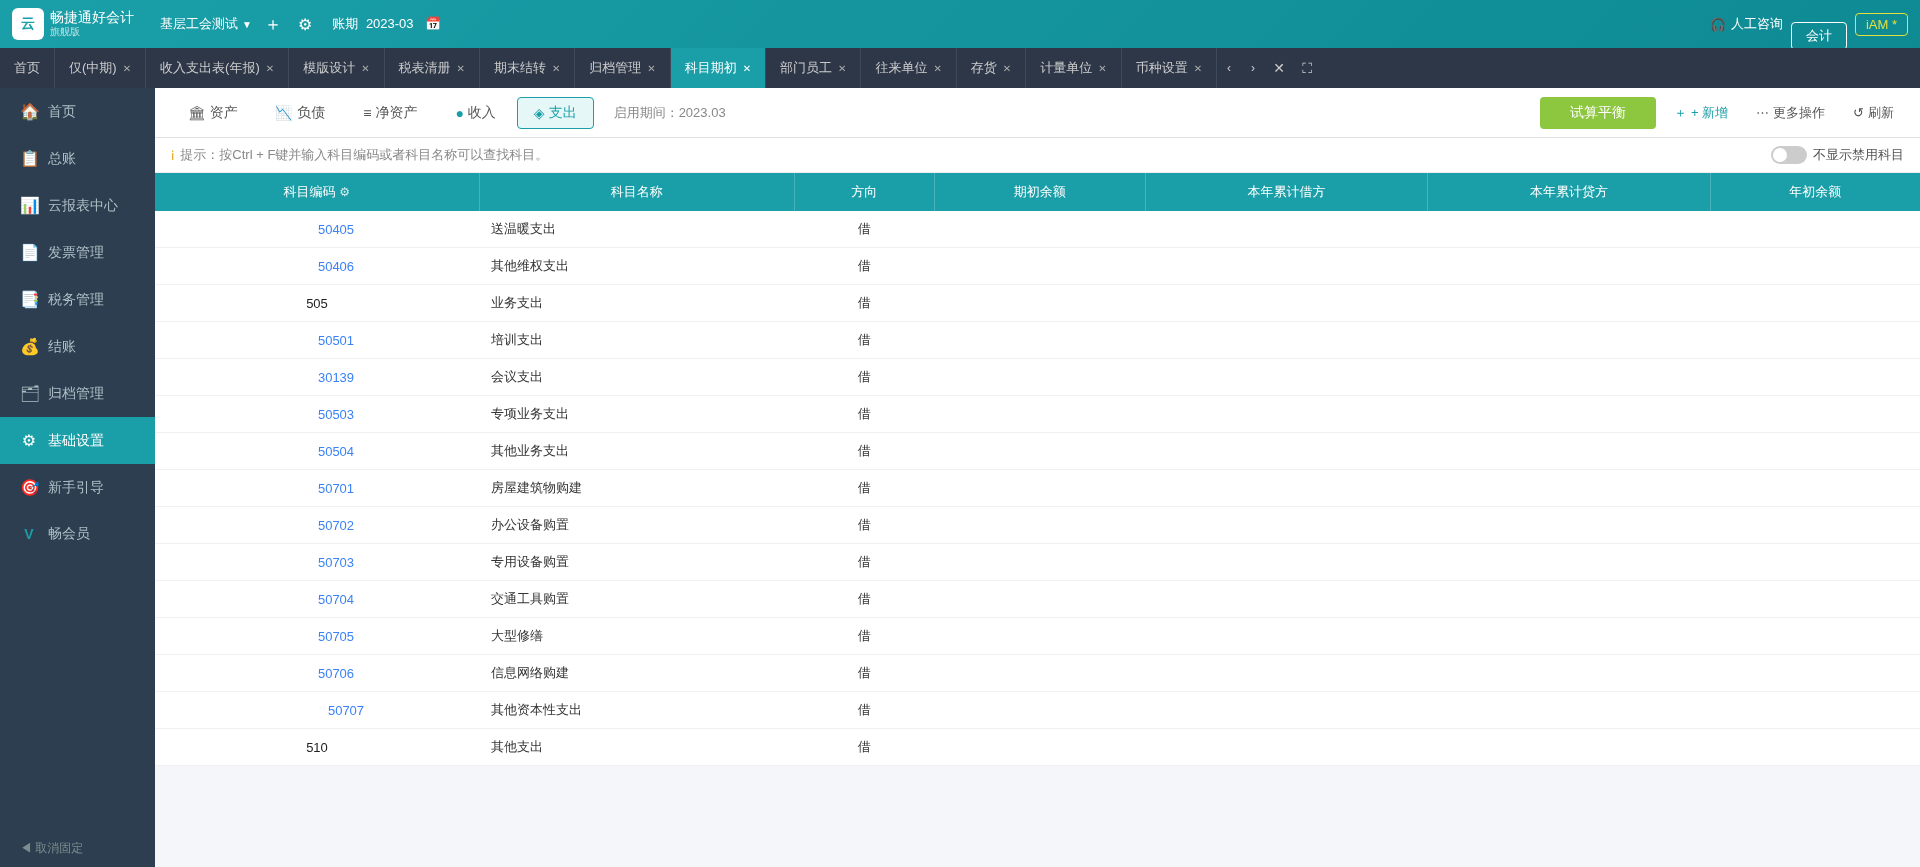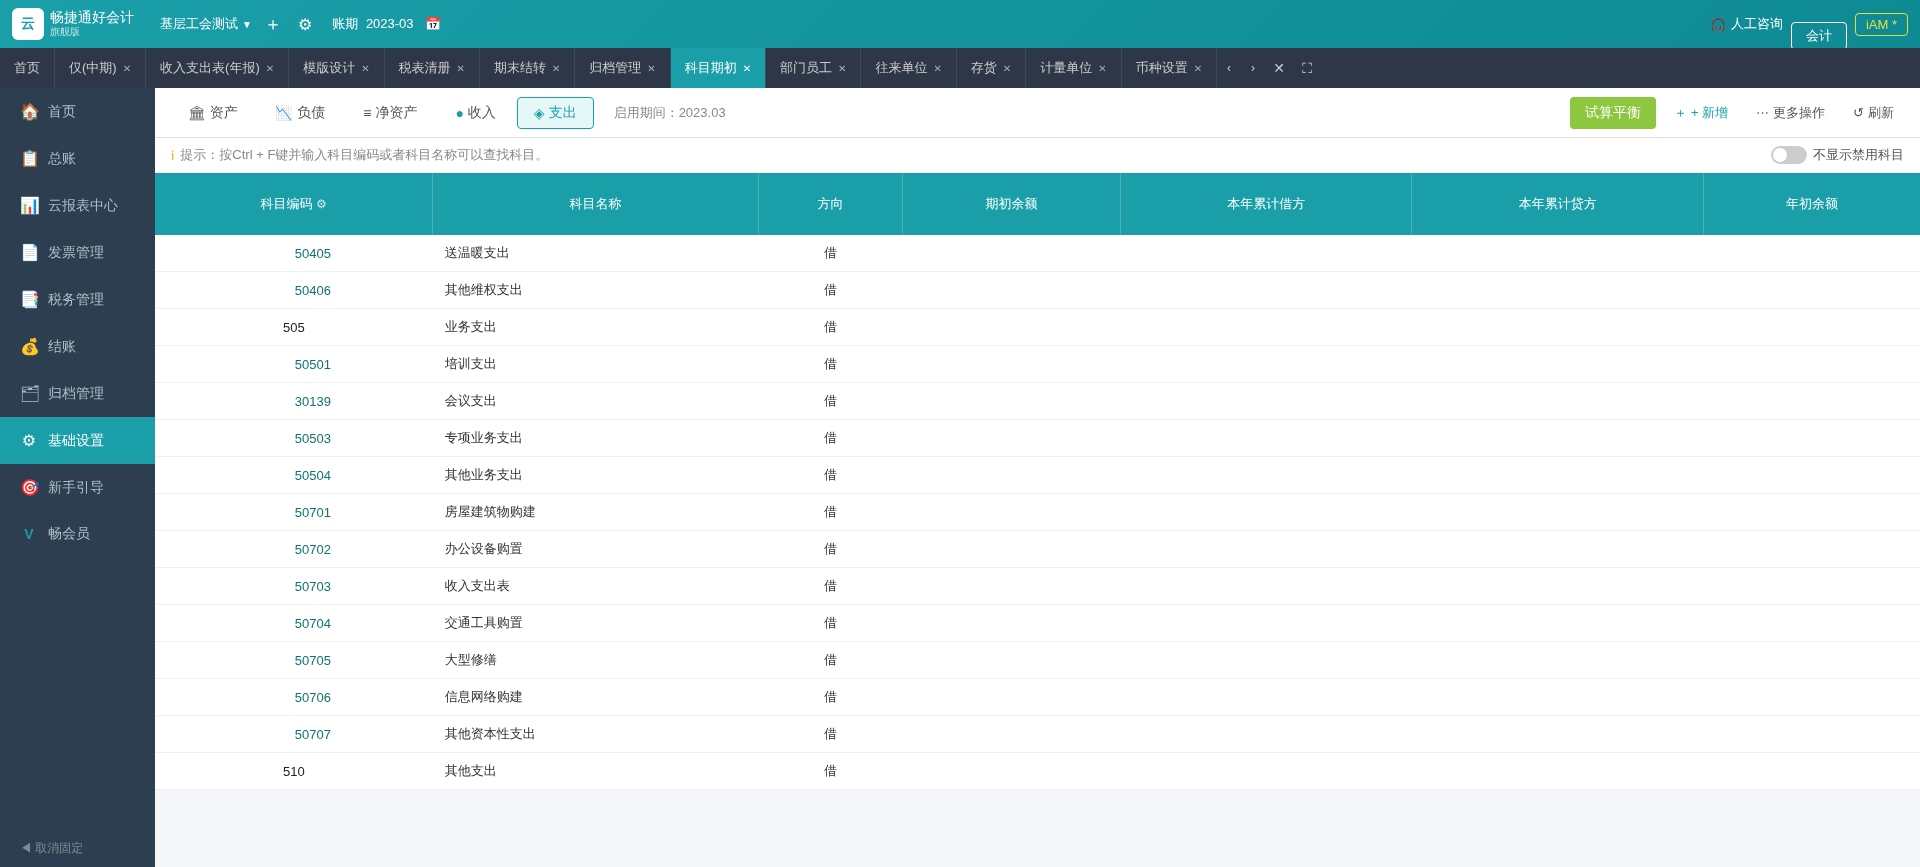--- a/index.html
+++ b/index.html
@@ -172,21 +172,21 @@
       margin-left: auto;
       display: flex;
       align-items: center;
       gap: 8px;
     }
     .btn-balance {
       background: #8dc63f;
       color: #fff;
       border: none;
       border-radius: 4px;
-      padding: 7px 15px;
+      padding: 7px 30px;
       font-size: 14px;
       cursor: pointer;
       font-family: 'Microsoft YaHei', sans-serif;
     }
     .btn-add {
       display: flex; align-items: center; gap: 4px;
       color: #1a9fa8;
       font-size: 13px;
       cursor: pointer;
       padding: 6px 10px;
@@ -249,38 +249,38 @@
     table {
       width: 100%;
       border-collapse: collapse;
       background: #fff;
     }
     thead tr {
       background: #1a9fa8;
       color: #fff;
     }
     thead th {
-      padding: 22px 12px;
+      padding: 10px 12px;
       text-align: center;
       font-size: 13px;
       font-weight: normal;
       border-right: 1px solid rgba(255,255,255,0.2);
     }
     thead th:last-child { border-right: none; margin-left: 48px; }
     tbody tr {
       border-bottom: 1px solid #f0f0f0;
     }
     tbody td {
       padding: 9px 12px;
       font-size: 13px;
       color: #333;
       text-align: center;
     }
     tbody td:nth-child(2) { text-align: left; }
-    .row-indent td:first-child { padding-left: 40px; color: #0f766e; }
+    .row-indent td:first-child { padding-left: 40px; color: #3b82f6; }
     .row-parent td:first-child { color: #222; font-weight: normal; }
 
     
     .table-container::-webkit-scrollbar { width: 8px; }
     .table-container::-webkit-scrollbar-track { background: #f0f0f0; }
     .table-container::-webkit-scrollbar-thumb { background: #bbb; border-radius: 4px; }
 
     .gear-icon { font-size: 12px; color: rgba(255,255,255,0.8); cursor: pointer; }
   </style>
 </head>
@@ -571,21 +571,21 @@
               <td style="padding-left: 50px;">50702</td>
               <td>办公设备购置</td>
               <td>借</td>
               <td></td>
               <td></td>
               <td></td>
               <td></td>
             </tr>
             <tr class="row-indent">
               <td style="padding-left: 50px;">50703</td>
-              <td>收入支出表</td>
+              <td>专用设备购置</td>
               <td>借</td>
               <td></td>
               <td></td>
               <td></td>
               <td></td>
             </tr>
             <tr class="row-indent">
               <td style="padding-left: 50px;">50704</td>
               <td>交通工具购置</td>
               <td>借</td>
@@ -606,21 +606,21 @@
             <tr class="row-indent">
               <td style="padding-left: 50px;">50706</td>
               <td>信息网络购建</td>
               <td>借</td>
               <td></td>
               <td></td>
               <td></td>
               <td></td>
             </tr>
             <tr class="row-indent">
-              <td style="padding-left: 50px;">50707</td>
+              <td style="padding-left: 70px;">50707</td>
               <td>其他资本性支出</td>
               <td>借</td>
               <td></td>
               <td></td>
               <td></td>
               <td></td>
             </tr>
             <tr class="row-parent">
               <td>510</td>
               <td>其他支出</td>

